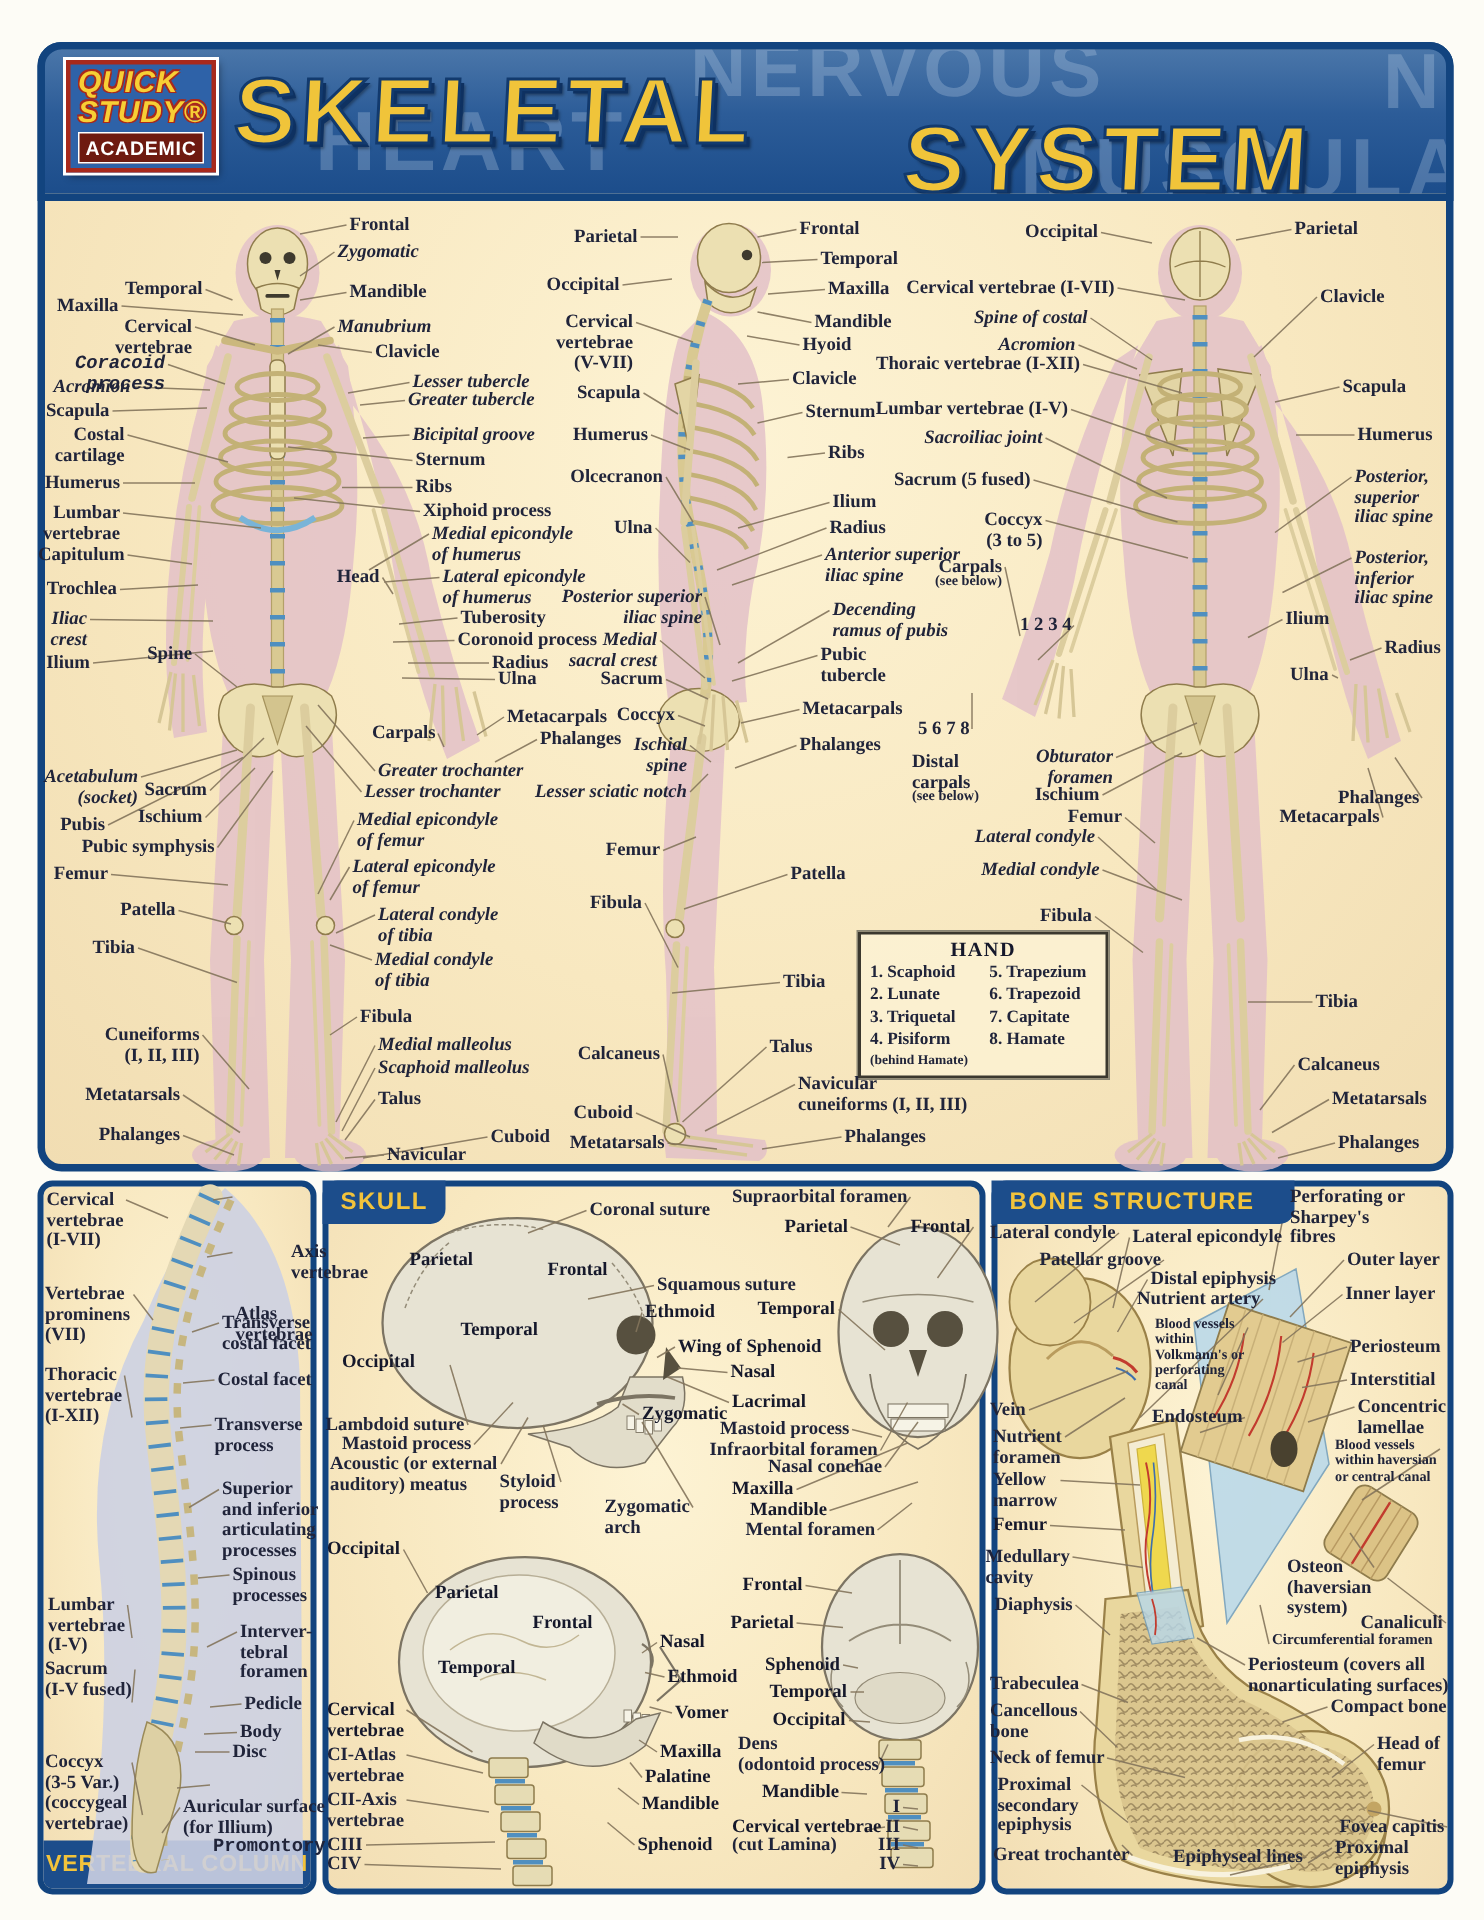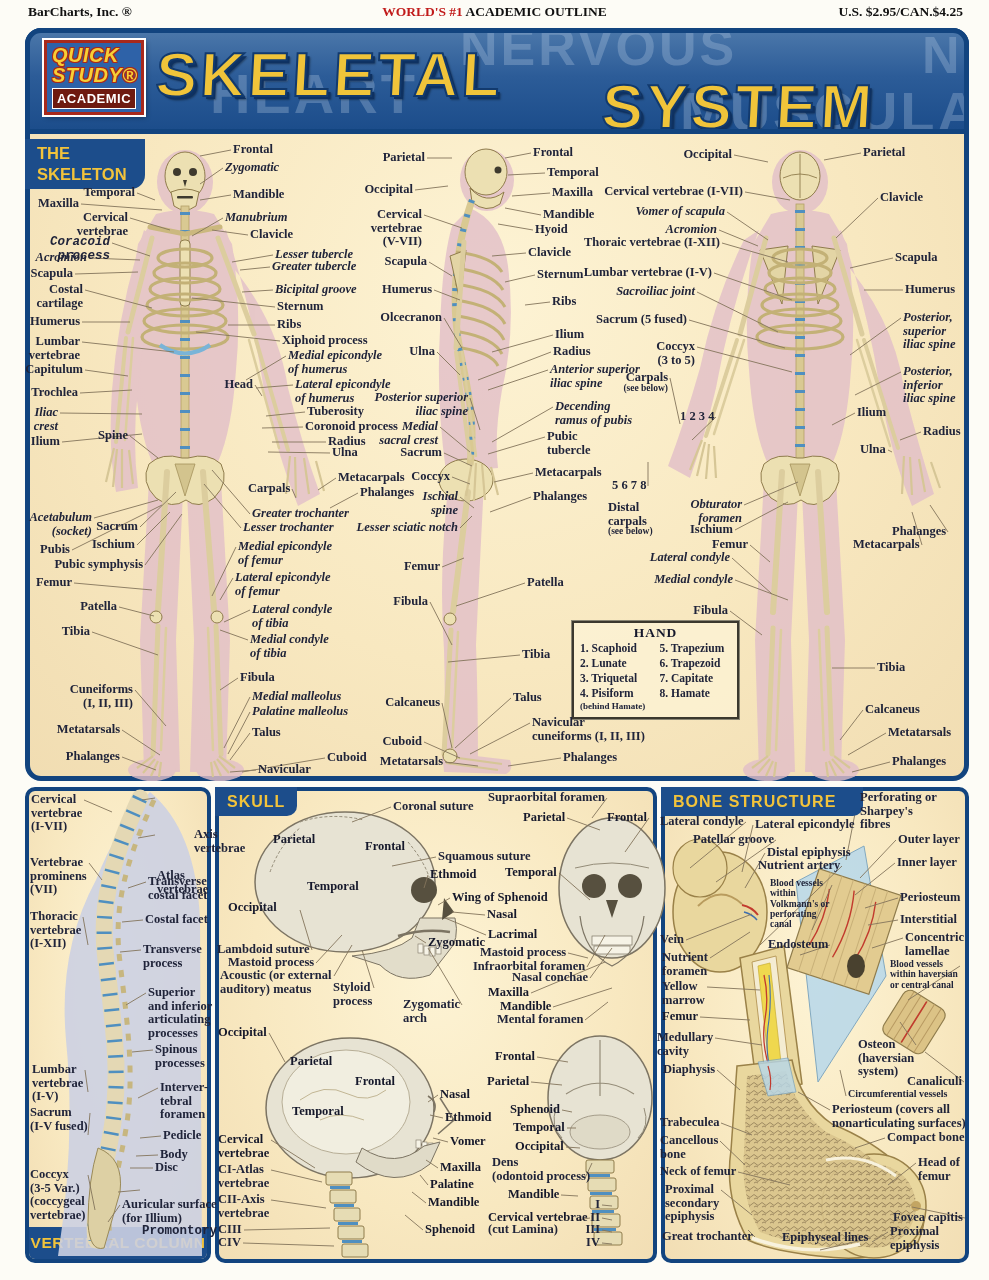--- a/index.html
+++ b/index.html
@@ -54,25 +54,20 @@
   .hand-title{text-align:center;font:700 13.5px "Liberation Serif",serif;color:#15182b;letter-spacing:1px;}
   .hand-cols{display:flex;gap:8px;}
   .hand-cols > div{flex:1;font:600 11.5px "Liberation Serif",serif;color:#20243a;line-height:1.3;}
   .hand-note{font:600 9px "Liberation Serif",serif;color:#20243a;}
 </style>
 </head>
 <body>
 
 <div class="page">
 
-  <div class="topbar">
-    <span class="brand">BarCharts, Inc. ®</span>
-    <span class="tagline"><span class="red">WORLD'S #1</span><span> ACADEMIC OUTLINE</span></span>
-    <span class="price">U.S. $2.95/CAN.$4.25</span>
-  </div>
 
   <div class="main-frame"></div>
 
   <div class="banner">
     <div id="wmarks">
         <span class="wm" style="left: 180px; top: 28px; font-size: 56px;">HEART</span>
         <span class="wm" style="left: 282px; top: 78px; font-size: 20px; margin-top: 26px;">DIGESTIVE</span>
         <span class="wm" style="left: 430px; top: -16px; font-size: 52px;">NERVOUS</span>
         <span class="wm" style="left: 650px; top: 46px; font-size: 56px;">MUSCULAR</span>
         <span class="wm" style="left: 892px; top: -8px; font-size: 52px;">NERVOUS</span>
@@ -87,24 +82,20 @@
     <span class="title-word" id="t1">SKELETAL</span>
     <span class="title-word" id="t2">SYSTEM</span>
   </div>
 
   <div class="panel" id="panel-vert">
     <div class="panel-footer">VERTEBRAL COLUMN</div>
   </div>
   <div class="panel" id="panel-skull"></div>
   <div class="panel" id="panel-bone"></div>
 
-  <div class="tab" id="tab-skeleton">
-    <div>THE</div>
-    <div>SKELETON</div>
-  </div>
   <div class="tab" id="tab-skull">SKULL</div>
   <div class="tab" id="tab-bone">BONE STRUCTURE</div>
 
   <svg id="art" viewBox="0 0 989 1280" xmlns="http://www.w3.org/2000/svg">
     <defs>
       <pattern id="trab" width="8" height="8" patternUnits="userSpaceOnUse">
         <rect width="8" height="8" fill="#d9c48c"></rect>
         <path d="M0,4 Q2,1 4,4 T8,4 M2,7 Q4,5 6,7" stroke="#97825a" stroke-width="1" fill="none"></path>
       </pattern>
     </defs>
@@ -683,21 +674,21 @@
       <div class="lbl it" style="top: 540px; left: 238px;">Medial epicondyle
 of femur</div>
       <div class="lbl it" style="top: 571px; left: 235px;">Lateral epicondyle
 of femur</div>
       <div class="lbl it" style="top: 603px; left: 252px;">Lateral condyle
 of tibia</div>
       <div class="lbl it" style="top: 633px; left: 250px;">Medial condyle
 of tibia</div>
       <div class="lbl" style="top: 671px; left: 240px;">Fibula</div>
       <div class="lbl it" style="top: 690px; left: 252px;">Medial malleolus</div>
-      <div class="lbl it" style="top: 705px; left: 252px;">Palatine malleolus</div>
+      <div class="lbl it" style="top: 705px; left: 252px;">Scaphoid malleolus</div>
       <div class="lbl" style="top: 726px; left: 252px;">Talus</div>
       <div class="lbl" style="top: 751px; left: 327px;">Cuboid</div>
       <div class="lbl" style="top: 763px; left: 258px;">Navicular</div>
       <div class="lbl" style="top: 151px; right: 564px; text-align: right;">Parietal</div>
       <div class="lbl" style="top: 183px; right: 576px; text-align: right;">Occipital</div>
       <div class="lbl" style="top: 208px; right: 567px; text-align: right;">Cervical
 vertebrae
 (V-VII)</div>
       <div class="lbl" style="top: 255px; right: 562px; text-align: right;">Scapula</div>
       <div class="lbl" style="top: 283px; right: 557px; text-align: right;">Humerus</div>
@@ -740,21 +731,21 @@
       <div class="lbl" style="top: 691px; left: 513px;">Talus</div>
       <div class="lbl" style="top: 716px; left: 532px;">Navicular
 cuneiforms (I, II, III)</div>
       <div class="lbl" style="top: 751px; left: 563px;">Phalanges</div>
       <div class="lbl" style="top: 479px; left: 612px;">5 6 7 8</div>
       <div class="lbl" style="top: 501px; left: 608px;">Distal
 carpals</div>
       <div class="lbl" style="font-size: 9.5px; top: 526px; left: 608px;">(see below)</div>
       <div class="lbl" style="top: 148px; right: 257px; text-align: right;">Occipital</div>
       <div class="lbl" style="top: 185px; right: 246px; text-align: right;">Cervical vertebrae (I-VII)</div>
-      <div class="lbl it" style="top: 205px; right: 264px; text-align: right;">Vomer of scapula</div>
+      <div class="lbl it" style="top: 205px; right: 264px; text-align: right;">Spine of costal</div>
       <div class="lbl it" style="top: 223px; right: 272px; text-align: right;">Acromion</div>
       <div class="lbl" style="top: 236px; right: 269px; text-align: right;">Thoraic vertebrae (I-XII)</div>
       <div class="lbl" style="top: 266px; right: 277px; text-align: right;">Lumbar vertebrae (I-V)</div>
       <div class="lbl it" style="top: 285px; right: 294px; text-align: right;">Sacroiliac joint</div>
       <div class="lbl" style="top: 313px; right: 302px; text-align: right;">Sacrum (5 fused)</div>
       <div class="lbl" style="top: 340px; right: 294px; text-align: right;">Coccyx
 (3 to 5)</div>
       <div class="lbl" style="top: 371px; right: 321px; text-align: right;">Carpals</div>
       <div class="lbl" style="font-size: 9.5px; top: 383px; right: 321px; text-align: right;">(see below)</div>
       <div class="lbl" style="top: 410px; left: 680px;">1 2 3 4</div>
@@ -917,21 +908,21 @@
       <div class="lbl" style="top: 980px; left: 662px;">Yellow
 marrow</div>
       <div class="lbl bd" style="top: 1010px; left: 662px;">Femur</div>
       <div class="lbl" style="top: 1031px; left: 657px;">Medullary
 cavity</div>
       <div class="lbl" style="top: 1063px; left: 663px;">Diaphysis</div>
       <div class="lbl" style="top: 1038px; left: 858px;">Osteon
 (haversian
 system)</div>
       <div class="lbl" style="top: 1075px; left: 907px;">Canaliculi</div>
-      <div class="lbl" style="font-size: 10px; top: 1089px; left: 848px;">Circumferential vessels</div>
+      <div class="lbl" style="font-size: 10px; top: 1089px; left: 848px;">Circumferential foramen</div>
       <div class="lbl" style="top: 1103px; left: 832px;">Periosteum (covers all
 nonarticulating surfaces)</div>
       <div class="lbl" style="top: 1116px; left: 660px;">Trabeculea</div>
       <div class="lbl" style="top: 1131px; left: 887px;">Compact bone</div>
       <div class="lbl" style="top: 1134px; left: 660px;">Cancellous
 bone</div>
       <div class="lbl" style="top: 1156px; left: 918px;">Head of
 femur</div>
       <div class="lbl" style="top: 1165px; left: 660px;">Neck of femur</div>
       <div class="lbl" style="top: 1183px; left: 665px;">Proximal

